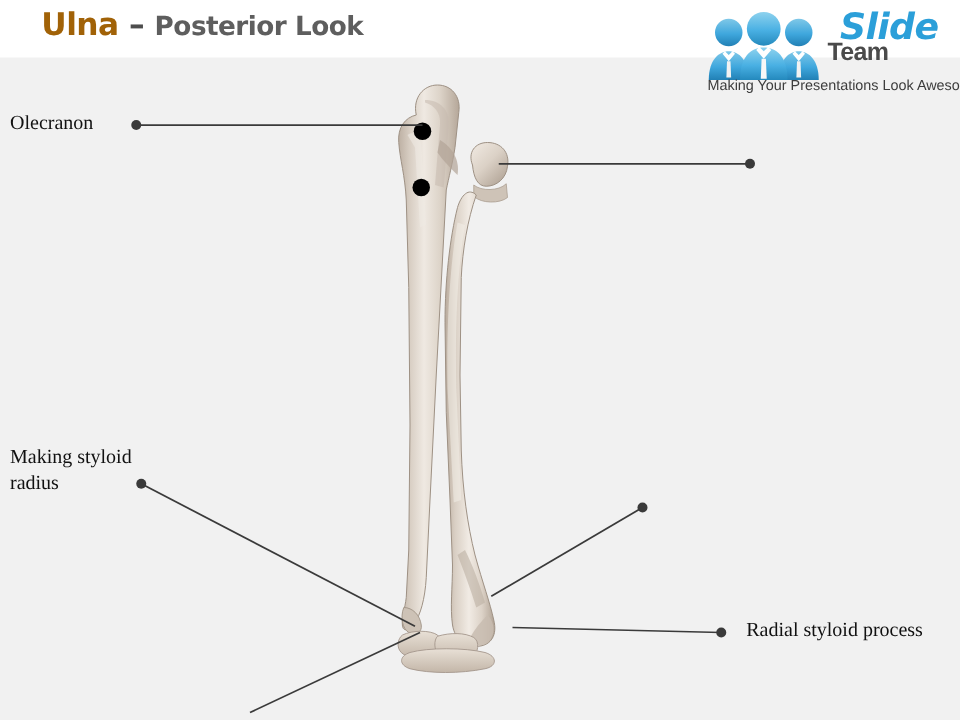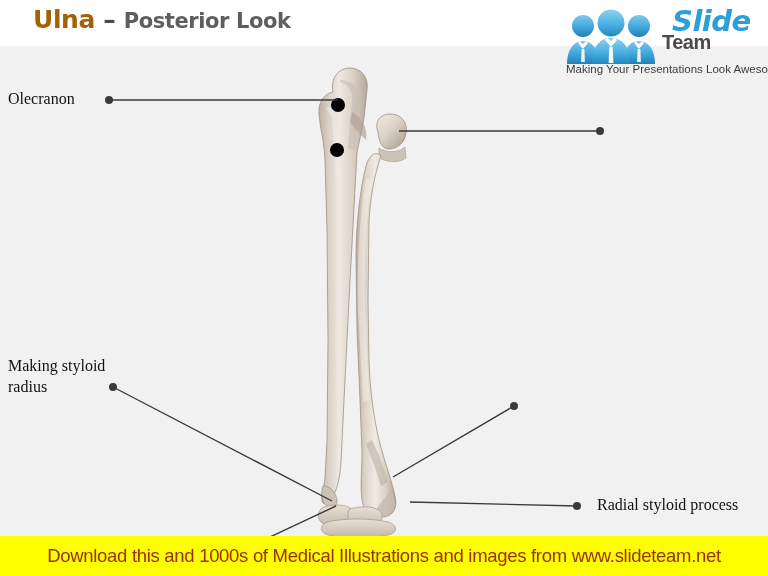--- a/index.html
+++ b/index.html
@@ -282,17 +282,14 @@
 
 
   <div class="lbl two-line" style="left:8px; top:355px; width:150px;">
     <span>Making styloid</span><br>
     <span>radius</span>
   </div>
 
 
   <div class="lbl" style="left:586px; top:495px;margin-left:11px;">Radial styloid process</div>
 
-  <div id="footer-banner">
-    <div id="footer-text">Download this and 1000s of Medical Illustrations and images from www.slideteam.net</div>
-  </div>
 
 </div>
 
 </body></html>

